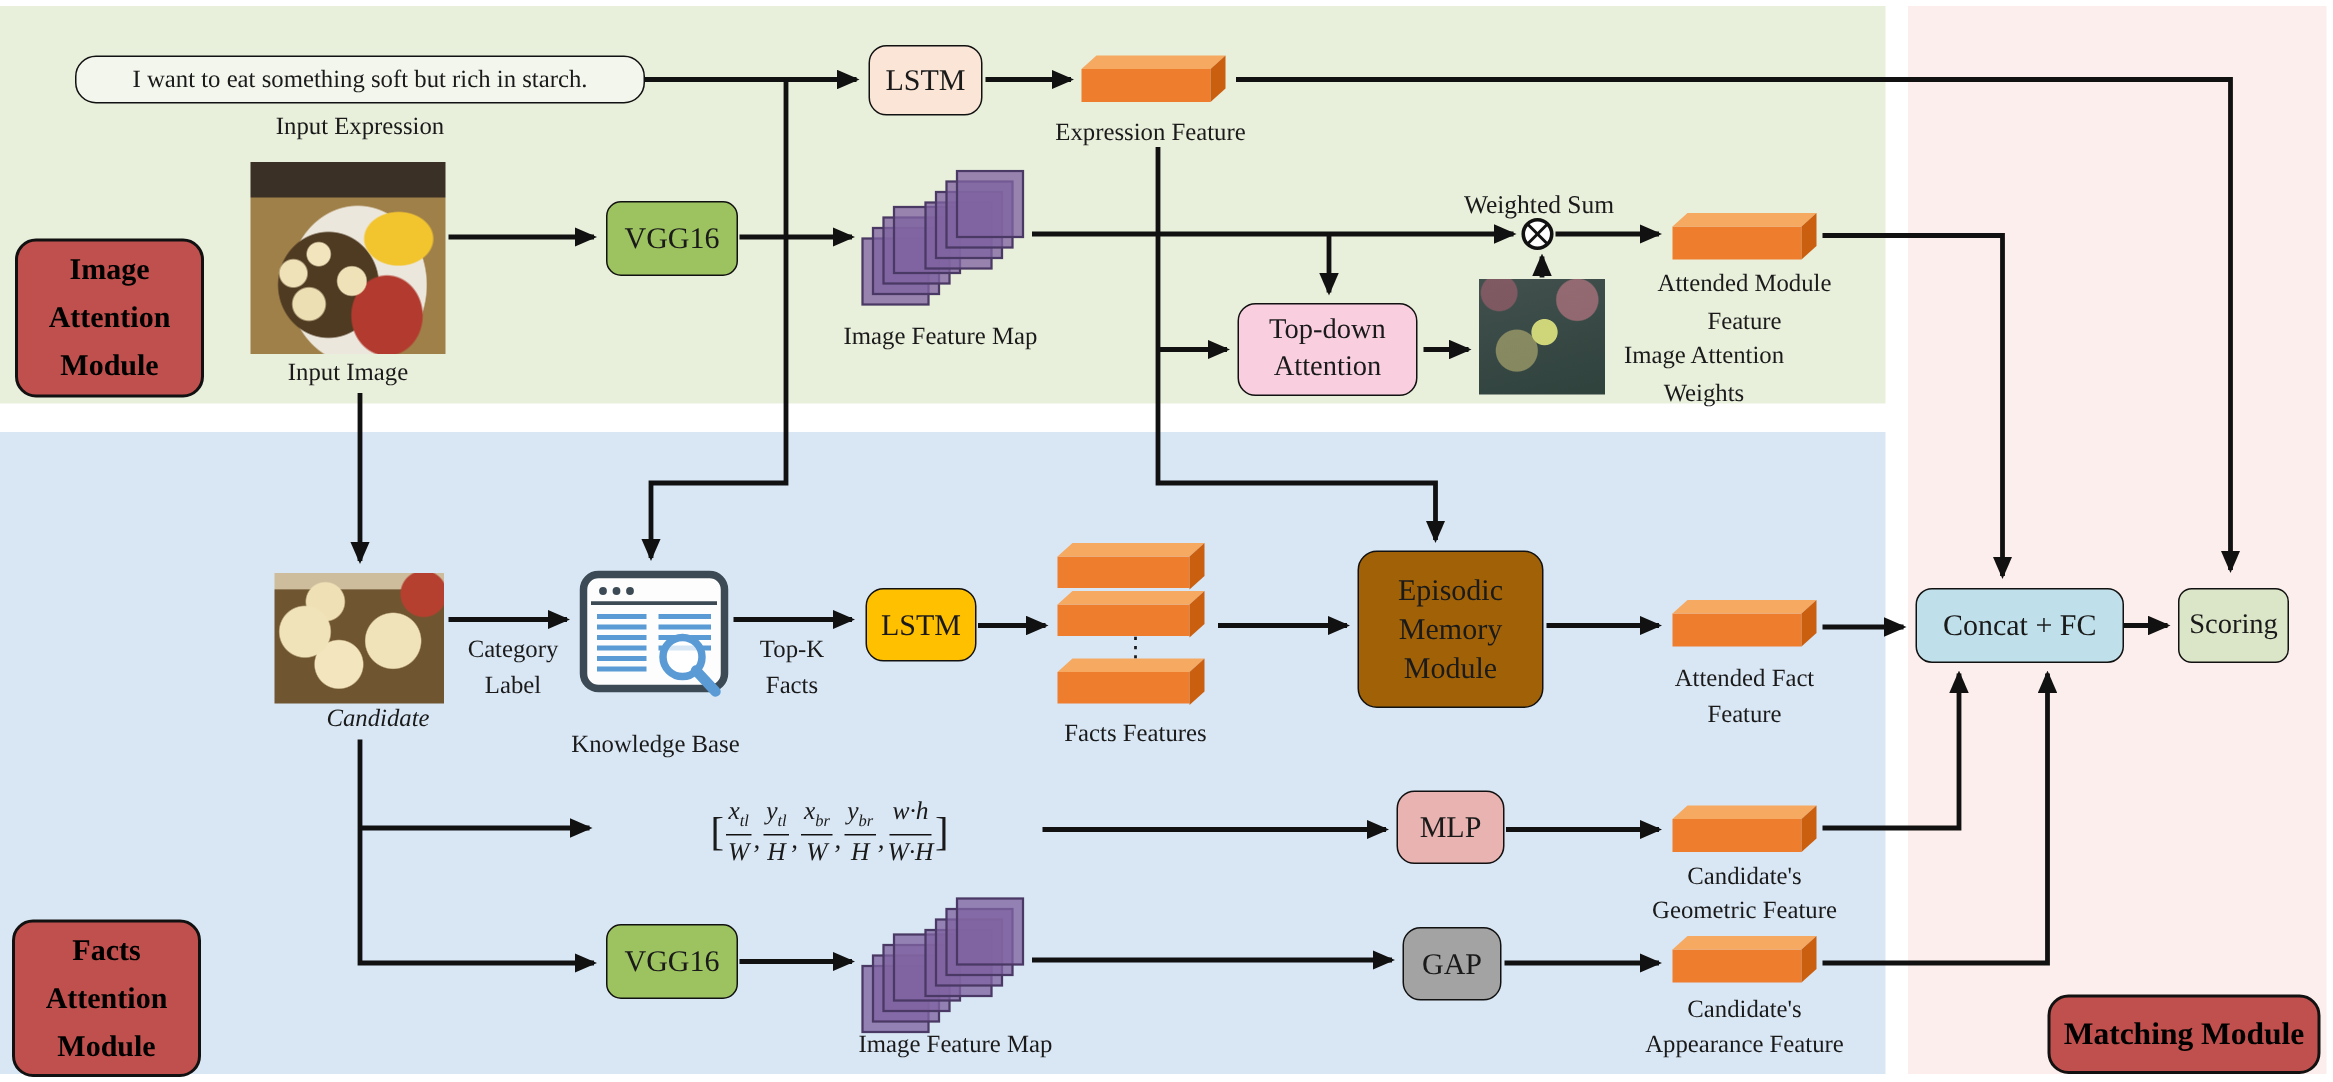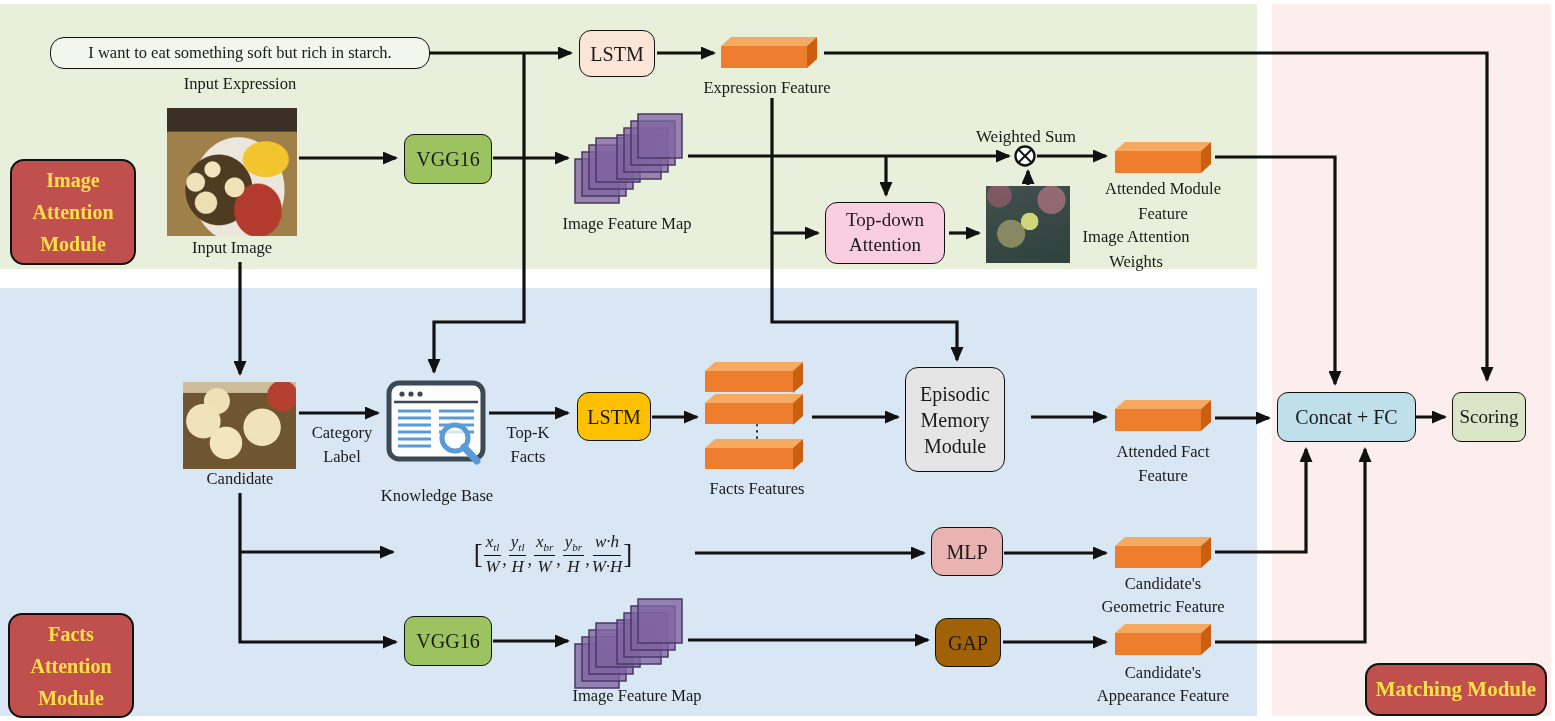--- a/index.html
+++ b/index.html
@@ -7,21 +7,21 @@
           font-family:"Liberation Serif","DejaVu Serif",serif;color:#1a1a1a;padding-left:12px;}
   .region{position:absolute;}
   .reg-green{left:0;top:4px;width:1257px;height:265px;background:#e8efdb;}
   .reg-blue{left:0;top:288px;width:1257px;height:428px;background:#d9e7f5;}
   .reg-pink{left:1272px;top:4px;width:279px;height:712px;background:#fceeec;}
   .abs{position:absolute;}
   .node{position:absolute;border:1.8px solid #111;border-radius:10px;
         display:flex;flex-direction:column;align-items:center;justify-content:center;
         text-align:center;font-size:20px;line-height:1.3;box-sizing:border-box;}
   .module{position:absolute;background:#c0504d;border:2px solid #111;border-radius:14px;
-          color:#fde047;font-weight:bold;display:flex;flex-direction:column;align-items:center;
+          color:#000000;font-weight:bold;display:flex;flex-direction:column;align-items:center;
           justify-content:center;text-align:center;font-size:20px;line-height:1.6;box-sizing:border-box;}
   .lbl{position:absolute;text-align:center;font-size:16.5px;line-height:24px;}
   .bar3d{position:absolute;background:#ee7d2e;width:86px;height:22px;}
   .bar3d::before{content:"";position:absolute;left:0;top:-9px;width:100%;height:9px;
                  background:#f5a961;transform:skewX(-48deg);transform-origin:0 100%;}
   .bar3d::after{content:"";position:absolute;left:100%;top:0;width:10px;height:22px;
                 background:#cb5f10;transform:skewY(-42deg);transform-origin:0 0;}
   .photo{position:absolute;}
   .photo-input{
     background:
@@ -170,21 +170,21 @@
     <span>Feature</span>
   </div>
 
   <div class="module" style="left:10px;top:159px;width:126px;height:106px;">
     <span>Image</span>
     <span>Attention</span>
     <span>Module</span>
   </div>
 
   <div class="photo photo-candidate" style="left:183px;top:382px;width:113px;height:87px;"></div>
-  <div class="lbl" style="left:160px;top:467px;width:160px;">Candidate</div>
+  <div class="lbl" style="left:172px;top:467px;width:160px;font-style:italic;">Candidate</div>
 
   <div class="lbl twolines" style="left:296px;top:421px;width:92px;line-height:24px;">
     <span>Category</span>
     <span>Label</span>
   </div>
 
   <svg class="layer" style="left:385px;top:378px;" width="102" height="92" viewBox="0 0 102 92">
     <rect x="4" y="5" width="94" height="76" rx="10" fill="#fdfdfd" stroke="#3b4a54" stroke-width="5"></rect>
     <circle cx="17" cy="16" r="2.6" fill="#3b4a54"></circle>
     <circle cx="26" cy="16" r="2.6" fill="#3b4a54"></circle>
@@ -215,21 +215,21 @@
   <div class="node" style="left:577px;top:392px;width:74px;height:49px;background:#ffc000;border-radius:12px;">
     <span>LSTM</span>
   </div>
 
   <div class="bar3d" style="left:705px;top:371px;width:88px;height:21px;"></div>
   <div class="bar3d" style="left:705px;top:403px;width:88px;height:21px;"></div>
   <div class="abs" style="left:747px;top:420px;width:20px;text-align:center;font-size:18px;">⋮</div>
   <div class="bar3d" style="left:705px;top:448px;width:88px;height:21px;"></div>
   <div class="lbl" style="left:657px;top:477px;width:200px;">Facts Features</div>
 
-  <div class="node" style="left:905px;top:367px;width:100px;height:105px;background:#e5e5e5;border-radius:13px;">
+  <div class="node" style="left:905px;top:367px;width:124px;height:105px;background:#a16207;border-radius:13px;">
     <span>Episodic</span>
     <span>Memory</span>
     <span>Module</span>
   </div>
 
   <div class="bar3d" style="left:1115px;top:409px;"></div>
   <div class="lbl twolines" style="left:1063px;top:440px;width:200px;line-height:24px;">
     <span>Attended Fact</span>
     <span>Feature</span>
   </div>
@@ -284,21 +284,21 @@
       <rect x="16" y="32" width="44" height="44"></rect>
       <rect x="23" y="25" width="44" height="44"></rect>
       <rect x="44" y="22" width="44" height="44"></rect>
       <rect x="51" y="15" width="44" height="44"></rect>
       <rect x="58" y="8" width="44" height="44"></rect>
       <rect x="65" y="1" width="44" height="44"></rect>
     </g>
   </svg>
   <div class="lbl" style="left:537px;top:684px;width:200px;">Image Feature Map</div>
 
-  <div class="node" style="left:935px;top:618px;width:66px;height:49px;background:#a16207;border-radius:12px;text-align:center;">
+  <div class="node" style="left:935px;top:618px;width:66px;height:49px;background:#a3a3a3;border-radius:12px;text-align:center;">
     <span>GAP</span>
   </div>
 
   <div class="bar3d" style="left:1115px;top:633px;"></div>
   <div class="lbl twolines" style="left:1063px;top:661px;width:200px;line-height:23px;">
     <span>Candidate's</span>
     <span>Appearance Feature</span>
   </div>
 
   <div class="module" style="left:8px;top:613px;width:126px;height:105px;">

